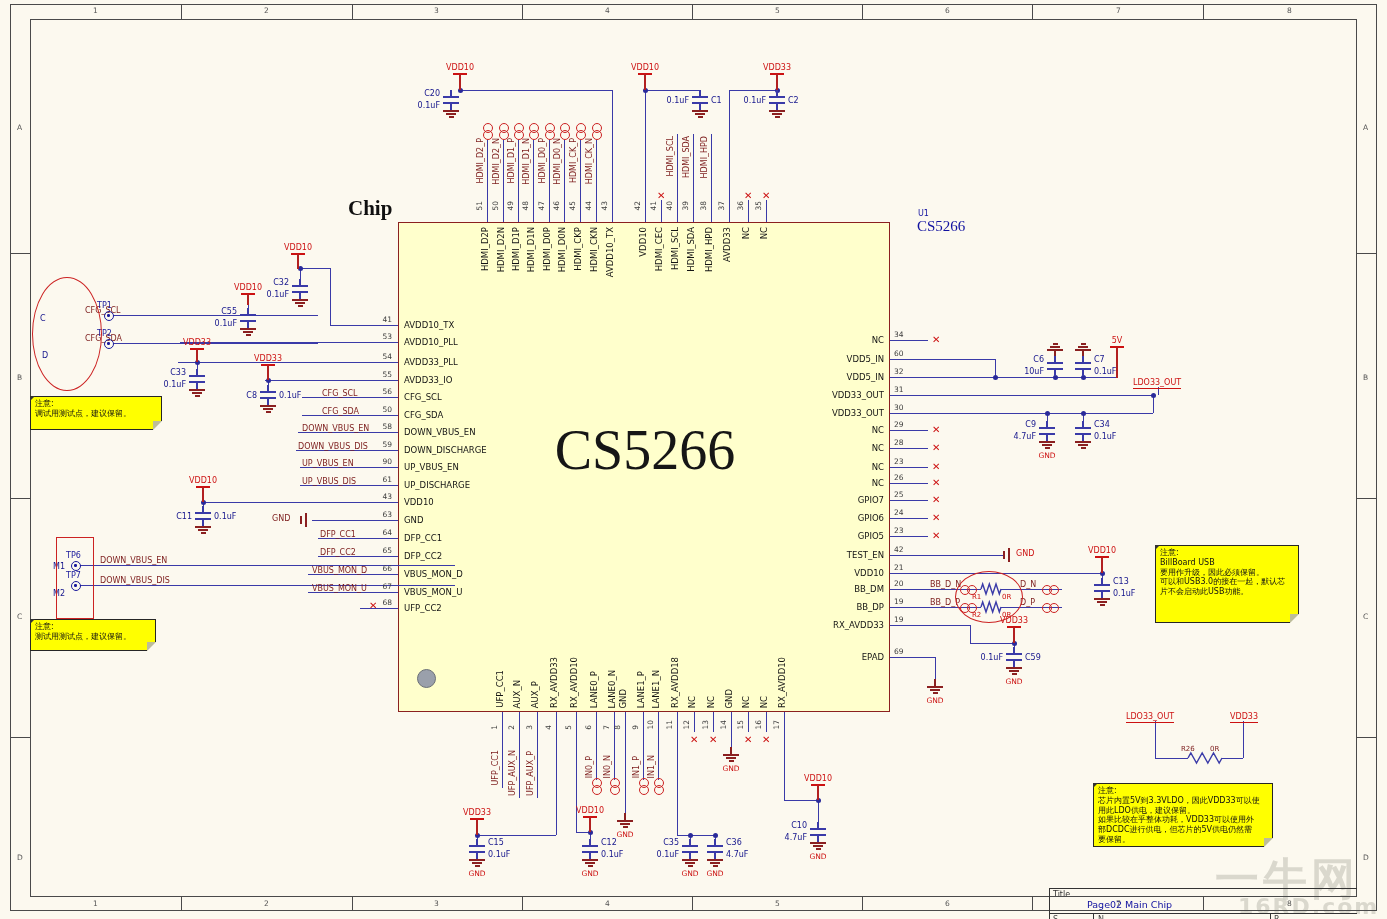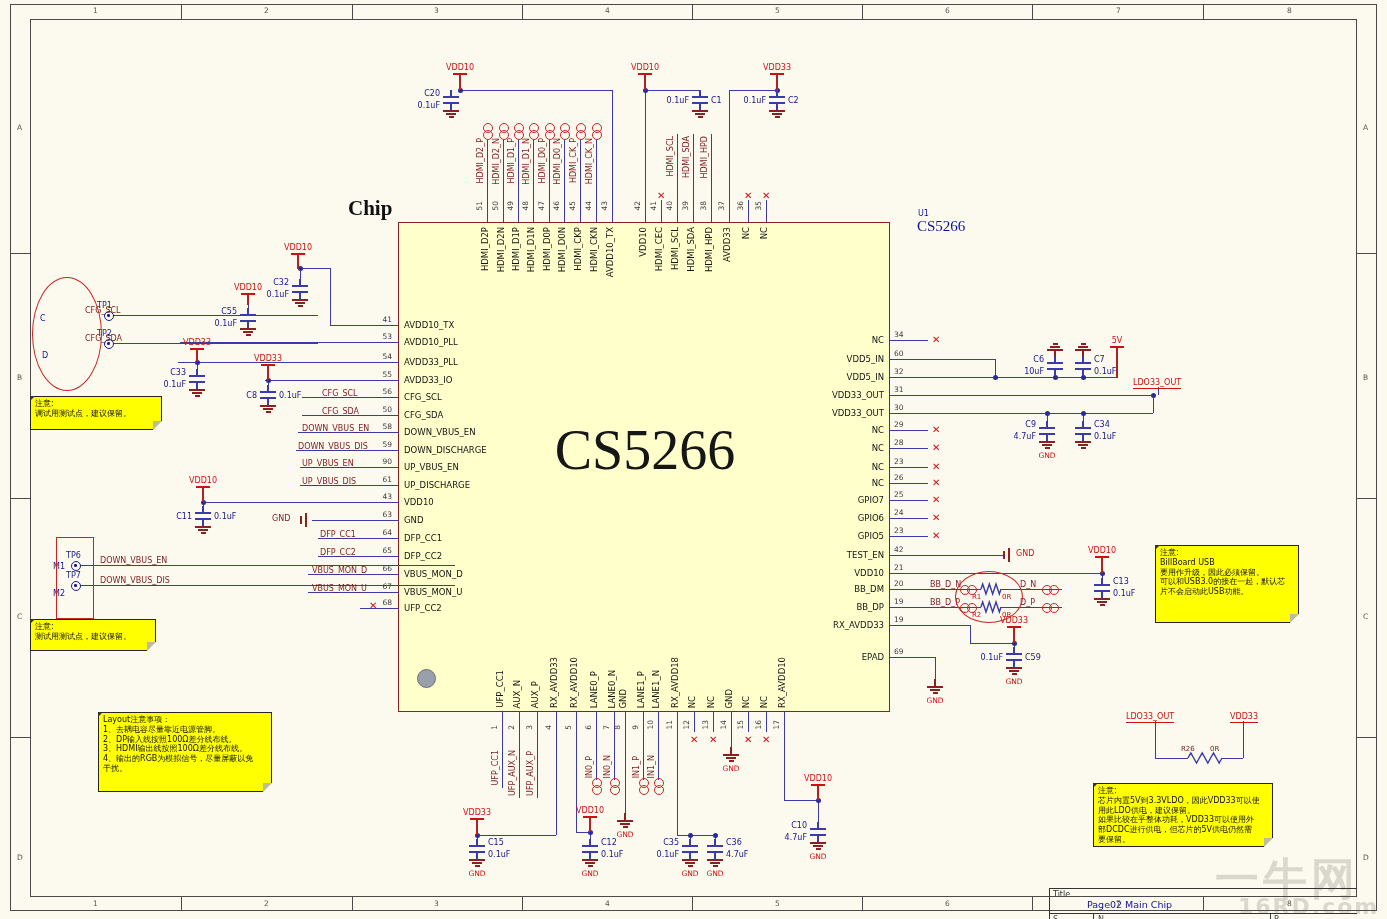--- a/index.html
+++ b/index.html
@@ -817,30 +817,20 @@
       <div>调试用测试点，建议保留。</div>
       <div class="fold"></div>
       <div class="tick"></div>
     </div>
     <div class="note" style="left: 30px; top: 619px; width: 126px; height: 32px;">
       <div>注意:</div>
       <div>测试用测试点，建议保留。</div>
       <div class="fold"></div>
       <div class="tick"></div>
     </div>
-    <div class="note" style="left: 98px; top: 712px; width: 174px; height: 80px;">
-      <div>Layout注意事项：</div>
-      <div>1、去耦电容尽量靠近电源管脚。</div>
-      <div>2、DP输入线按照100Ω差分线布线。</div>
-      <div>3、HDMI输出线按照100Ω差分线布线。</div>
-      <div>4、输出的RGB为模拟信号，尽量屏蔽以免</div>
-      <div>干扰。</div>
-      <div class="fold"></div>
-      <div class="tick"></div>
-    </div>
     <div class="note" style="left: 1155px; top: 545px; width: 144px; height: 78px;">
       <div>注意:</div>
       <div>BillBoard USB</div>
       <div>要用作升级，因此必须保留。</div>
       <div>可以和USB3.0的接在一起，默认芯</div>
       <div>片不会启动此USB功能。</div>
       <div class="fold"></div>
       <div class="tick"></div>
     </div>
     <div class="note" style="left: 1093px; top: 783px; width: 180px; height: 64px;">

